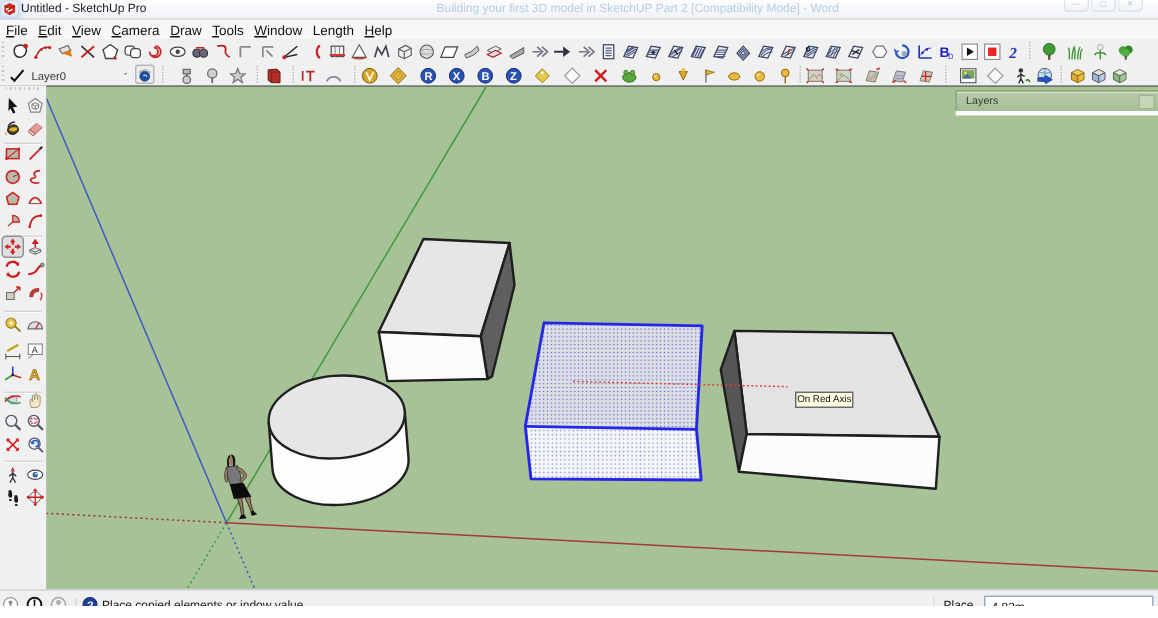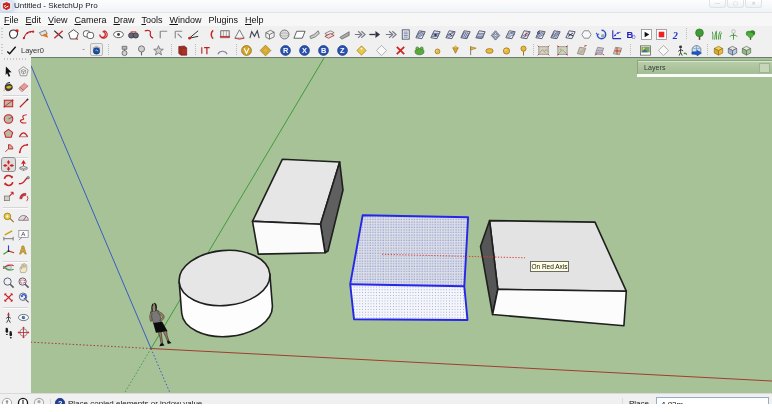--- a/index.html
+++ b/index.html
@@ -80,36 +80,37 @@
 <div id="app">
 
   <div id="titlebar">
     <svg id="app-icon" viewBox="0 0 14 14">
       <path d="M2 4 L7 1.5 L12 4 L12 10 L7 12.5 L2 10 Z" fill="#d42b1e"></path>
       <path d="M2 4 L7 6.5 L12 4" fill="none" stroke="#a01408" stroke-width="1"></path>
       <path d="M7 6.5 L7 12.5" stroke="#a01408" stroke-width="1"></path>
       <path d="M3.5 7.5 L6 6.2 M5 9.5 L9.5 7.2" stroke="#ffffff" stroke-width="1.4"></path>
     </svg>
     <span id="title-text">Untitled - SketchUp Pro</span>
+    <span id="watermark">Building your first 3D model in SketchUP Part 2 [Compatibility Mode] - Word</span>
     <div id="win-buttons">
         <div class="win-btn">—</div>
         <div class="win-btn">▢</div>
         <div class="win-btn">✕</div>
       </div>
   </div>
 
   <div id="menubar">
       <div class="menu-item"><u>F</u>ile</div>
       <div class="menu-item"><u>E</u>dit</div>
       <div class="menu-item"><u>V</u>iew</div>
       <div class="menu-item"><u>C</u>amera</div>
       <div class="menu-item"><u>D</u>raw</div>
       <div class="menu-item"><u>T</u>ools</div>
       <div class="menu-item"><u>W</u>indow</div>
-      <div class="menu-item">Plugins</div>
+      <div class="menu-item">Length</div>
       <div class="menu-item"><u>H</u>elp</div>
     </div>
 
   <div id="toolbar1">
       <div class="tb-grip"></div>
       <div class="tb-icon" style="left: 6.5px;">
         <svg viewBox="0 0 14 14" width="13" height="13">
           <path d="M3.5 3.5 Q7 1 10.5 3.2 Q12.5 6 10 9.5 Q6.5 12.3 3.8 9.8 Q1.6 6.5 3.5 3.5 Z" fill="#fff" stroke="#333" stroke-width="1.1"></path>
           <circle cx="10.8" cy="3" r="1.7" fill="#c4261d"></circle>
         </svg>

